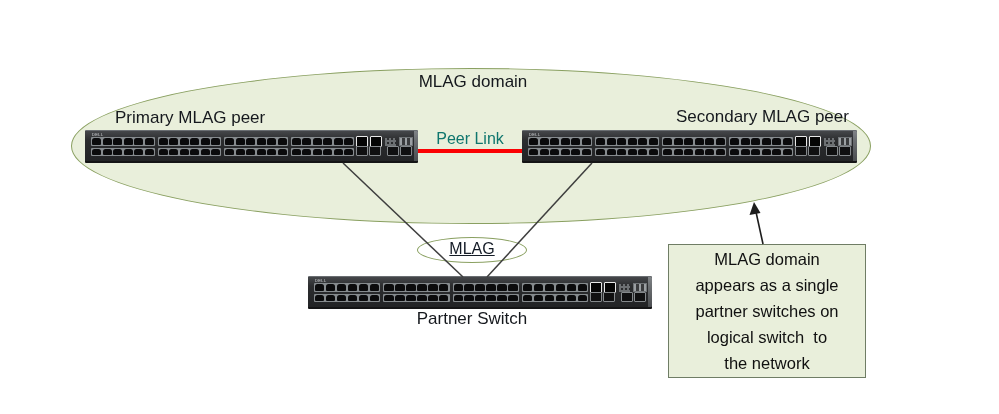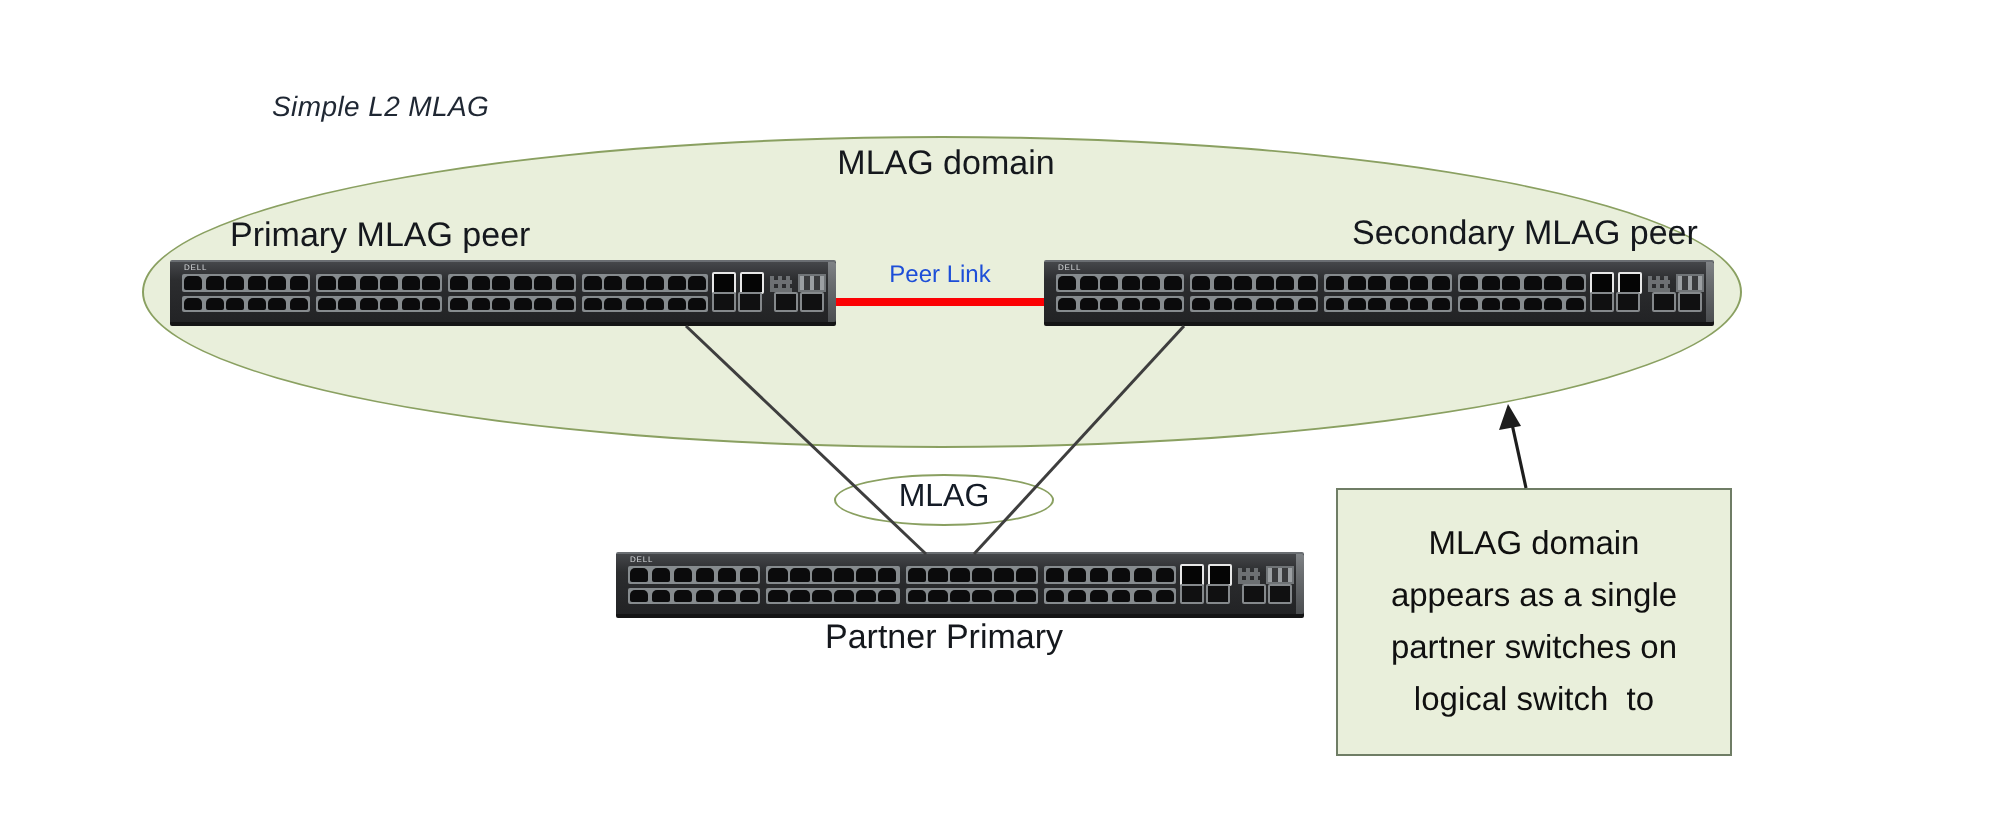--- a/index.html
+++ b/index.html
@@ -11,22 +11,22 @@
 
   
   .diagram-title {
     left:136px; top:45px; font-size:14px; font-style:italic; color:#1f2733;
     letter-spacing:0.2px;
   }
   .label { color:#15181d; font-size:17px; white-space:nowrap;text-align:right; }
   .lbl-domain   { left:373px; top:72px;  width:200px; text-align:center; }
   .lbl-primary  { left:115px; top:108px; }
   .lbl-secondary{ left:676px; top:107px; }
-  .lbl-peerlink { left:420px; top:130px; width:100px; text-align:center; font-size:12px; color:#1d4ed8; }
-  .lbl-mlag     { left:422px; top:240px; width:100px; text-align:center; font-size:16px; color:#141b26; }
+  .lbl-peerlink { left:420px; top:130px; width:100px; text-align:center; font-size:16px; color:#0f766e; }
+  .lbl-mlag     { left:422px; top:240px; width:100px; text-align:center; font-size:16px; color:#141b26;text-decoration:underline; }
   .lbl-partner  { left:372px; top:309px; width:200px; text-align:center; }
 
   
   .domain-ellipse {
     left:71px; top:68px; width:800px; height:156px;
     border-radius:50%; background:#e9efdb; border:1.6px solid #8aa061;
     box-sizing:border-box;
   }
   .mlag-ellipse {
     left:417px; top:237px; width:110px; height:26px;
@@ -112,32 +112,31 @@
   .sw-partner  { left:308px; top:276px; width:344px; height:33px; }
 
   
   .wires { left:0; top:0; z-index:6; pointer-events:none; }
 </style>
 </head>
 <body>
 
 <div class="stage">
 
-  <div class="abs diagram-title">Simple L2 MLAG</div>
 
   <div class="abs domain-ellipse" style="background: rgb(233, 239, 219); border-color: rgb(138, 160, 97);"></div>
 
   <div class="abs mlag-ellipse" style="border-color: rgb(138, 160, 97);"></div>
 
   <div class="abs label lbl-domain">MLAG domain</div>
   <div class="abs label lbl-primary">Primary MLAG peer</div>
   <div class="abs label lbl-secondary">Secondary MLAG peer</div>
   <div class="abs label lbl-peerlink">Peer Link</div>
   <div class="abs label lbl-mlag">MLAG</div>
-  <div class="abs label lbl-partner">Partner Primary</div>
+  <div class="abs label lbl-partner">Partner Switch</div>
 
   <div class="abs peer-link-line" style="background: rgb(251, 1, 3);"></div>
 
   <div class="abs switch-device sw-primary">
     <span class="brand">DELL</span>
     <div class="ports-rows">
         <div class="port-row">
           <div class="port-group">
             <span class="port"></span>
             <span class="port"></span>
@@ -403,15 +402,16 @@
     <line x1="592" y1="163" x2="487" y2="277" stroke="#3e3e3e" stroke-width="1.5"></line>
     <line x1="763" y1="244" x2="756" y2="212" stroke="#1d1d1d" stroke-width="1.6"></line>
     <polygon points="754,202 749.5,215 760.5,213" fill="#1d1d1d"></polygon>
   </svg>
 
   <div class="abs callout" style="background: rgb(233, 239, 219); border-color: rgb(111, 125, 101);">
     <div class="line">MLAG domain</div>
     <div class="line">appears as a single</div>
     <div class="line">partner switches on</div>
     <div class="line">logical switch  to</div>
+    <div class="line">the network</div>
   </div>
 
 </div>
 
 </body></html>

